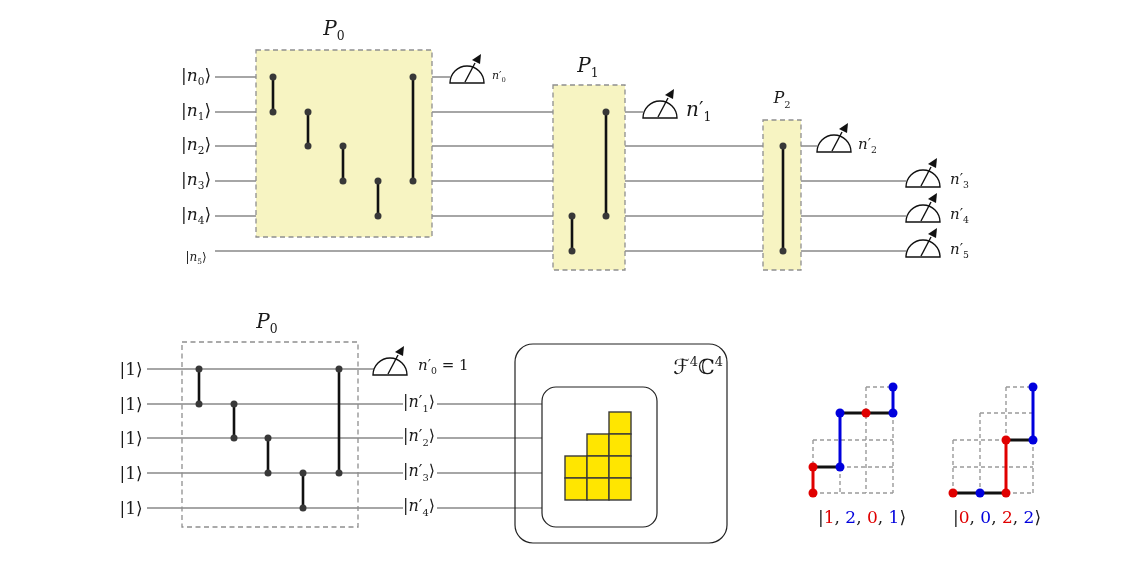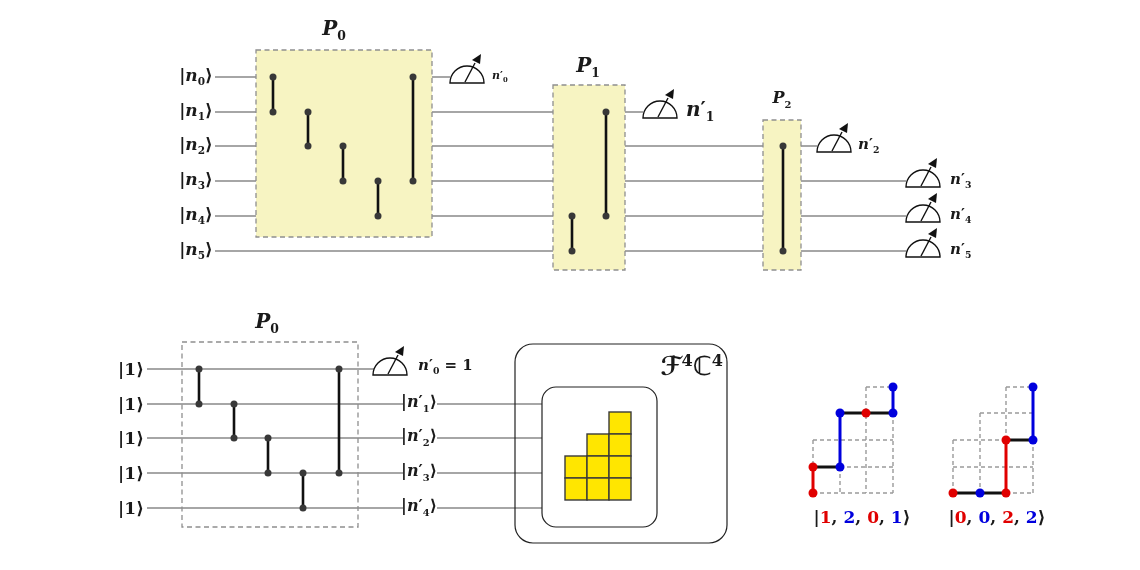--- a/index.html
+++ b/index.html
@@ -1,19 +1,19 @@
 <!DOCTYPE html>
 <html><head>
 <meta charset="utf-8">
 <style>
   html,body{margin:0;padding:0;background:#fff;}
   .canvas{position:relative;width:1140px;height:570px;background:#ffffff;overflow:hidden;
           font-family:"DejaVu Serif","DejaVu Sans",serif;color:#1a1a1a;}
   .canvas svg{position:absolute;left:0;top:0;}
-  .lbl{position:absolute;white-space:nowrap;transform:translate(-50%,-50%);line-height:1;font-weight:bold;}
+  .lbl{position:absolute;white-space:nowrap;transform:translate(-50%,-50%);line-height:1;}
   .lbl.left{transform:translate(0,-50%);}
   .lbl.right{transform:translate(-100%,-50%);}
   .lbl i{font-style:italic;}
   .lbl sub{font-size:0.62em;}
   .lbl sup{font-size:0.62em;}
 </style>
 </head>
 <body>
 
 <div class="canvas">
@@ -203,21 +203,21 @@
       <circle cx="1033" cy="387" r="4.5" fill="#0000dd"></circle>
     </g>
   </g>
 </svg>
 
 <div class="lbl" style="left:196px;top:77px;font-size:17px"><span>|</span><i>n</i><sub>0</sub><span>⟩</span></div>
 <div class="lbl" style="left:196px;top:112px;font-size:17px"><span>|</span><i>n</i><sub>1</sub><span>⟩</span></div>
 <div class="lbl" style="left:196px;top:146px;font-size:17px"><span>|</span><i>n</i><sub>2</sub><span>⟩</span></div>
 <div class="lbl" style="left:196px;top:181px;font-size:17px"><span>|</span><i>n</i><sub>3</sub><span>⟩</span></div>
 <div class="lbl" style="left:196px;top:216px;font-size:17px"><span>|</span><i>n</i><sub>4</sub><span>⟩</span></div>
-<div class="lbl" style="left:196px;top:251px;font-size:17px"><span>|</span><i>n</i><sub>5</sub><span>⟩</span></div>
+<div class="lbl" style="left:196px;top:258px;font-size:12px"><span>|</span><i>n</i><sub>5</sub><span>⟩</span></div>
 
 <div class="lbl" style="left:334px;top:30px;font-size:20px"><i>P</i><sub>0</sub></div>
 <div class="lbl" style="left:588px;top:67px;font-size:20px"><i>P</i><sub>1</sub></div>
 <div class="lbl" style="left:782px;top:100px;font-size:16px"><i>P</i><sub>2</sub></div>
 
 <div class="lbl left" style="left:492px;top:77px;font-size:11px"><i>n</i><span>′</span><sub>0</sub></div>
 <div class="lbl left" style="left:686px;top:111px;font-size:20px"><i>n</i><span>′</span><sub>1</sub></div>
 <div class="lbl left" style="left:858px;top:146px;font-size:15px"><i>n</i><span>′</span><sub>2</sub></div>
 <div class="lbl left" style="left:950px;top:181px;font-size:15px"><i>n</i><span>′</span><sub>3</sub></div>
 <div class="lbl left" style="left:950px;top:216px;font-size:15px"><i>n</i><span>′</span><sub>4</sub></div>
@@ -231,18 +231,18 @@
 
 <div class="lbl" style="left:267px;top:323px;font-size:20px"><i>P</i><sub>0</sub></div>
 
 <div class="lbl left" style="left:418px;top:367px;font-size:15px"><i>n</i><span>′</span><sub>0</sub><span> = 1</span></div>
 
 <div class="lbl" style="left:419px;top:404px;font-size:16px"><span>|</span><i>n</i><span>′</span><sub>1</sub><span>⟩</span></div>
 <div class="lbl" style="left:419px;top:438px;font-size:16px"><span>|</span><i>n</i><span>′</span><sub>2</sub><span>⟩</span></div>
 <div class="lbl" style="left:419px;top:473px;font-size:16px"><span>|</span><i>n</i><span>′</span><sub>3</sub><span>⟩</span></div>
 <div class="lbl" style="left:419px;top:508px;font-size:16px"><span>|</span><i>n</i><span>′</span><sub>4</sub><span>⟩</span></div>
 
-<div class="lbl right" style="left:723px;top:366px;font-size:26px"><span>ℱ</span><sup>4</sup><span>ℂ</span><sup>4</sup></div>
+<div class="lbl right" style="left:723px;top:366px;font-size:21px"><span>ℱ</span><sup>4</sup><span>ℂ</span><sup>4</sup></div>
 
 <div class="lbl" style="left:862px;top:517px;font-size:17px"><span style="color: rgb(26, 26, 26);">|</span><span style="color: rgb(224, 0, 0);">1</span><span style="color: rgb(26, 26, 26);">, </span><span style="color: rgb(0, 0, 221);">2</span><span style="color: rgb(26, 26, 26);">, </span><span style="color: rgb(224, 0, 0);">0</span><span style="color: rgb(26, 26, 26);">, </span><span style="color: rgb(0, 0, 221);">1</span><span style="color: rgb(26, 26, 26);">⟩</span></div>
 <div class="lbl" style="left:997px;top:517px;font-size:17px"><span style="color: rgb(26, 26, 26);">|</span><span style="color: rgb(224, 0, 0);">0</span><span style="color: rgb(26, 26, 26);">, </span><span style="color: rgb(0, 0, 221);">0</span><span style="color: rgb(26, 26, 26);">, </span><span style="color: rgb(224, 0, 0);">2</span><span style="color: rgb(26, 26, 26);">, </span><span style="color: rgb(0, 0, 221);">2</span><span style="color: rgb(26, 26, 26);">⟩</span></div>
 
 </div>
 
 </body></html>

